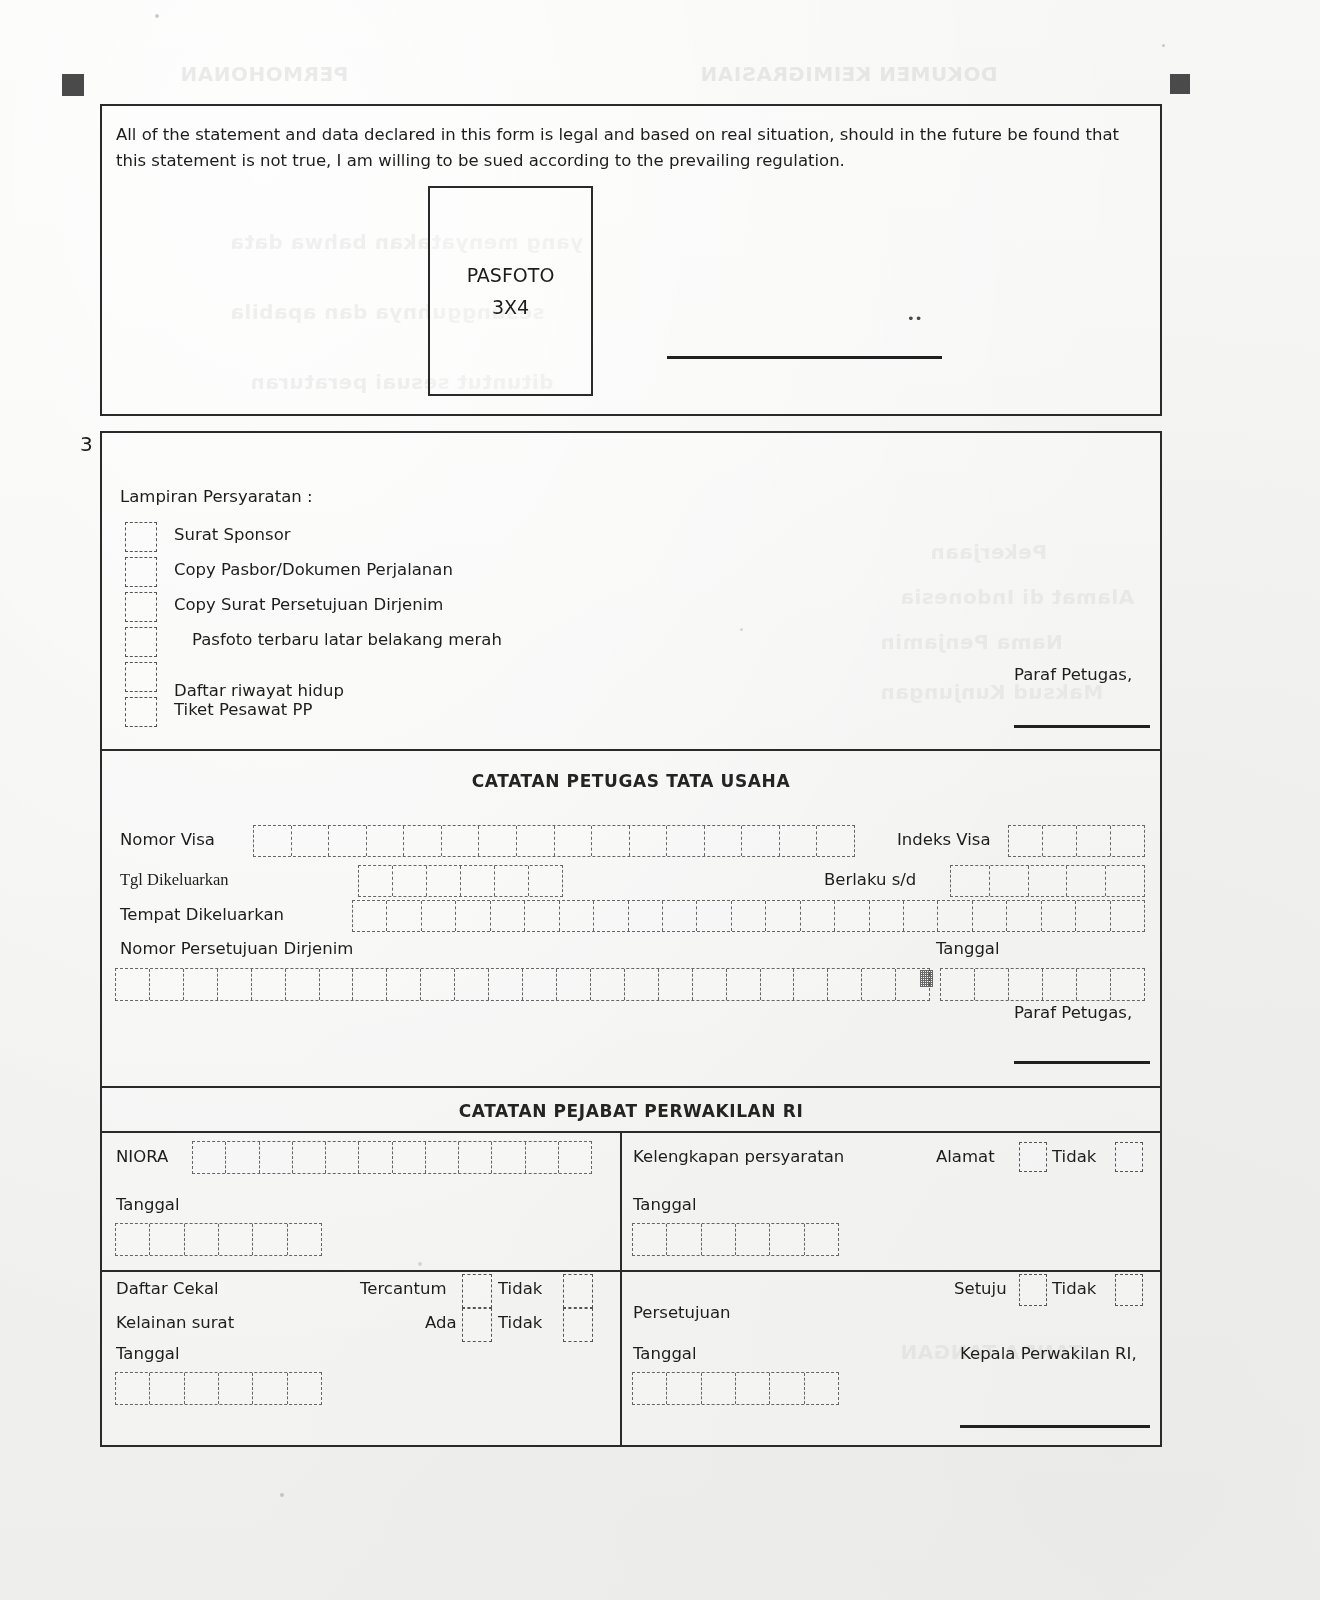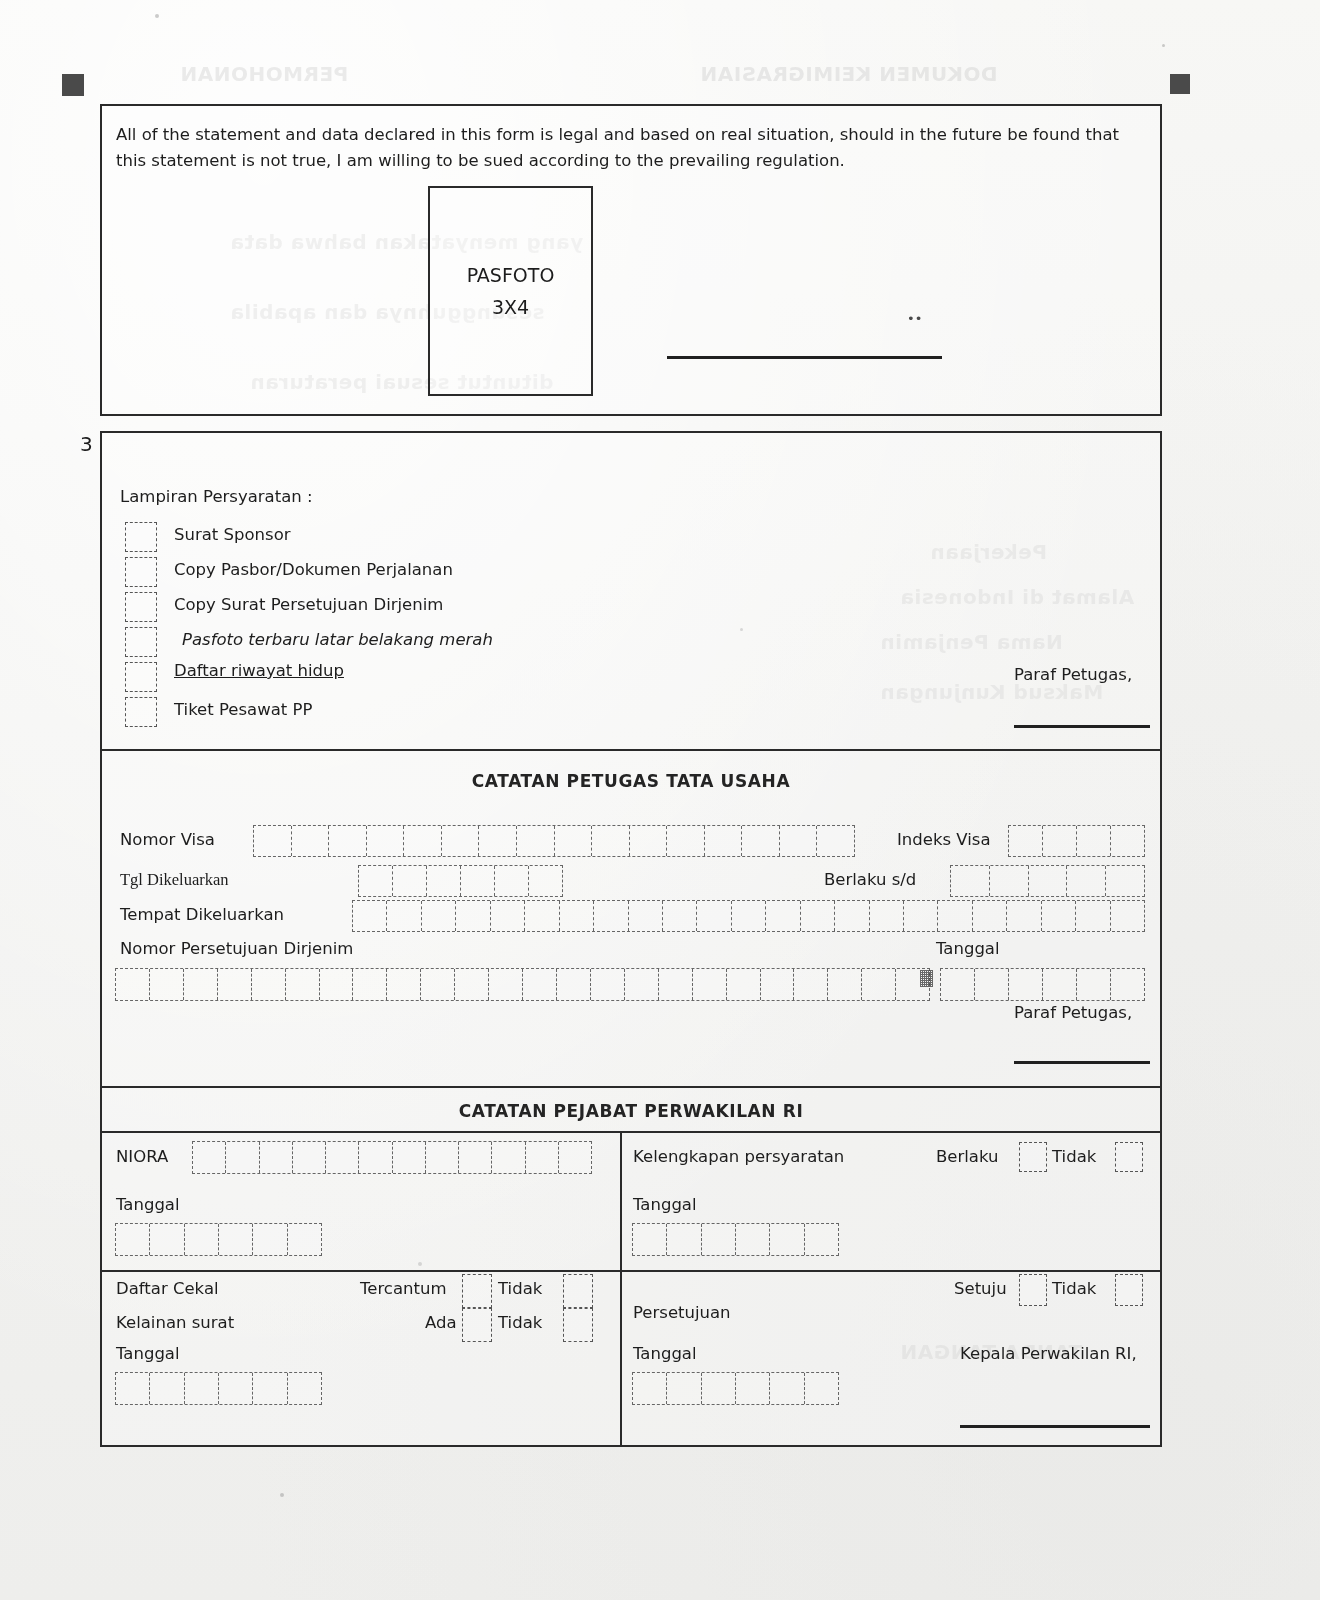--- a/index.html
+++ b/index.html
@@ -203,24 +203,24 @@
   <div class="chk" style="left:23px;top:89px;width:32px;height:30px;"></div>
   <div class="lbl" style="left:72px;top:92px;">Surat Sponsor</div>
 
   <div class="chk" style="left:23px;top:124px;width:32px;height:30px;"></div>
   <div class="lbl" style="left:72px;top:127px;">Copy Pasbor/Dokumen Perjalanan</div>
 
   <div class="chk" style="left:23px;top:159px;width:32px;height:30px;"></div>
   <div class="lbl" style="left:72px;top:162px;">Copy Surat Persetujuan Dirjenim</div>
 
   <div class="chk" style="left:23px;top:194px;width:32px;height:30px;"></div>
-  <div class="lbl" style="left:80px;top:197px;font-style:italic;">Pasfoto terbaru latar belakang merah</div>
+  <div class="lbl" style="left:90px;top:197px;">Pasfoto terbaru latar belakang merah</div>
 
   <div class="chk" style="left:23px;top:229px;width:32px;height:30px;"></div>
-  <div class="lbl" style="left:72px;top:228px;text-decoration:underline;">Daftar riwayat hidup</div>
+  <div class="lbl" style="left:72px;top:248px;">Daftar riwayat hidup</div>
 
   <div class="chk" style="left:23px;top:264px;width:32px;height:30px;"></div>
   <div class="lbl" style="left:72px;top:267px;">Tiket Pesawat PP</div>
 
   <div class="lbl" style="left:912px;top:232px;">Paraf Petugas,</div>
   <div class="sig-line" style="left:912px;top:292px;width:136px;"></div>
 
   <div class="hr" style="top:316px;"></div>
 
   <div class="section-title" style="top:338px;">CATATAN PETUGAS TATA USAHA</div>
@@ -365,21 +365,21 @@
   <div class="comb" id="comb-niora-tanggal" style="left:13px;top:790px;width:207px;height:33px;">
       <div class="cell"></div>
       <div class="cell"></div>
       <div class="cell"></div>
       <div class="cell"></div>
       <div class="cell"></div>
       <div class="cell"></div>
     </div>
 
   <div class="lbl" style="left:531px;top:714px;">Kelengkapan persyaratan</div>
-  <div class="lbl" style="left:834px;top:714px;">Berlaku</div>
+  <div class="lbl" style="left:834px;top:714px;">Alamat</div>
   <div class="chk" style="left:917px;top:709px;width:28px;height:30px;"></div>
   <div class="lbl" style="left:950px;top:714px;">Tidak</div>
   <div class="chk" style="left:1013px;top:709px;width:28px;height:30px;"></div>
 
   <div class="lbl" style="left:531px;top:762px;">Tanggal</div>
   <div class="comb" id="comb-kelengkapan-tanggal" style="left:530px;top:790px;width:207px;height:33px;">
       <div class="cell"></div>
       <div class="cell"></div>
       <div class="cell"></div>
       <div class="cell"></div>

